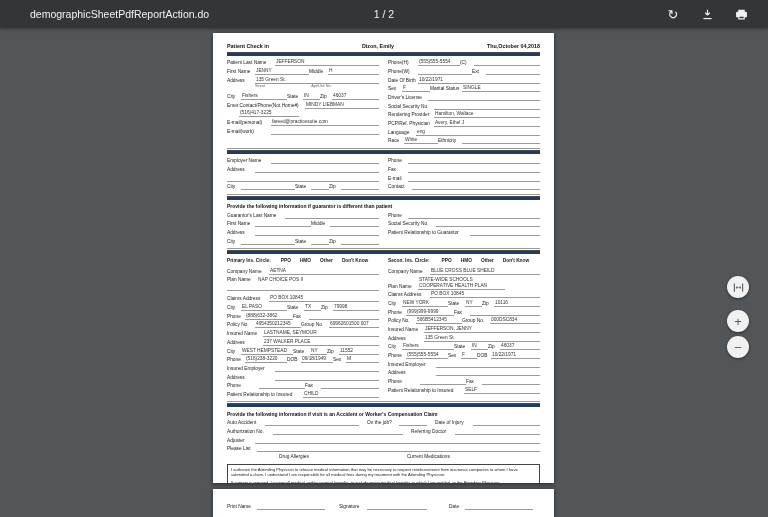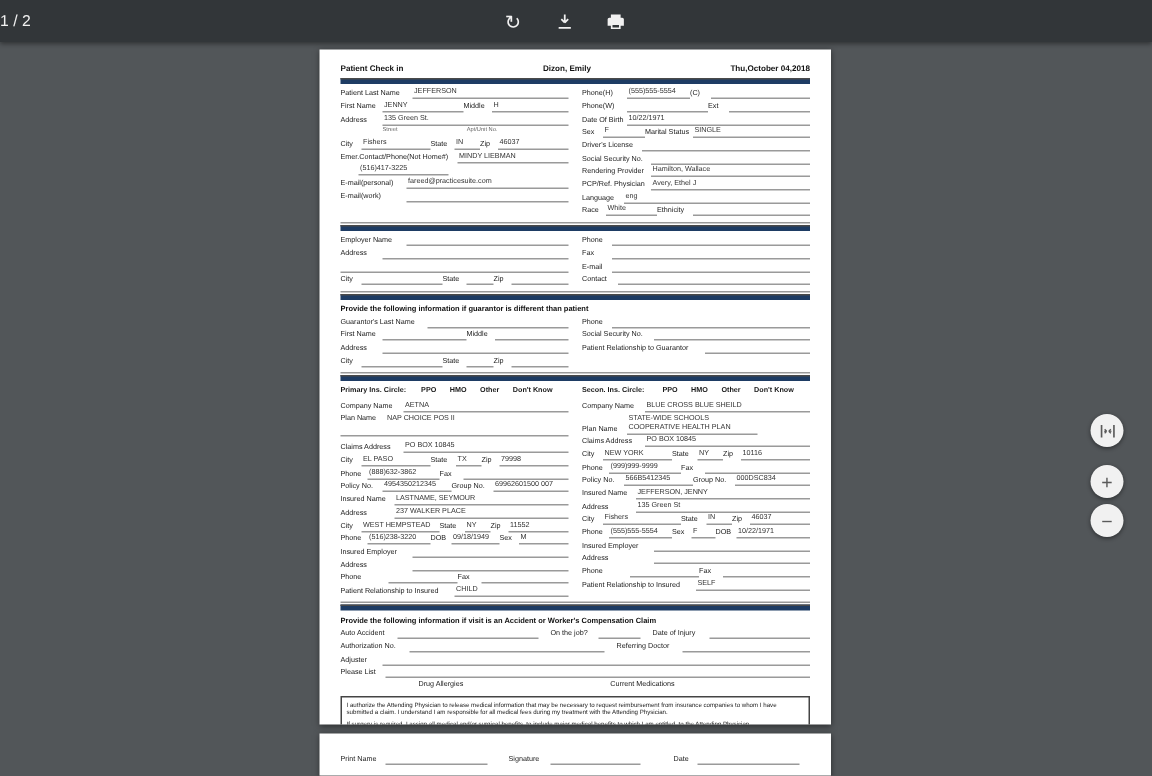--- a/index.html
+++ b/index.html
@@ -49,20 +49,23 @@
     background:#f1f1f1;box-shadow:0 1px 3px rgba(0,0,0,.45);display:flex;
     align-items:center;justify-content:center;color:#5a5a5a;cursor:pointer;z-index:6;}
   .fab.fit{top:276px;}
   .fab.plus{top:310px;font-size:13px;line-height:1;}
   .fab.minus{top:336px;font-size:13px;line-height:1;}
 </style>
 </head>
 <body>
 
 <div class="toolbar">
+  <div class="tb-left">
+    <span>demographicSheetPdfReportAction.do</span>
+  </div>
   <div class="tb-center">
     <span>1 / 2</span>
   </div>
   <div class="tb-right">
     <div class="tb-btn">
       <span class="rotate-glyph">↻</span>
     </div>
     <div class="tb-btn">
       <svg width="13" height="13" viewBox="0 0 24 24">
         <path d="M12 3v10m0 0l-4.2-4.2M12 13l4.2-4.2" stroke="#f1f1f1" stroke-width="2.2" fill="none"></path>

